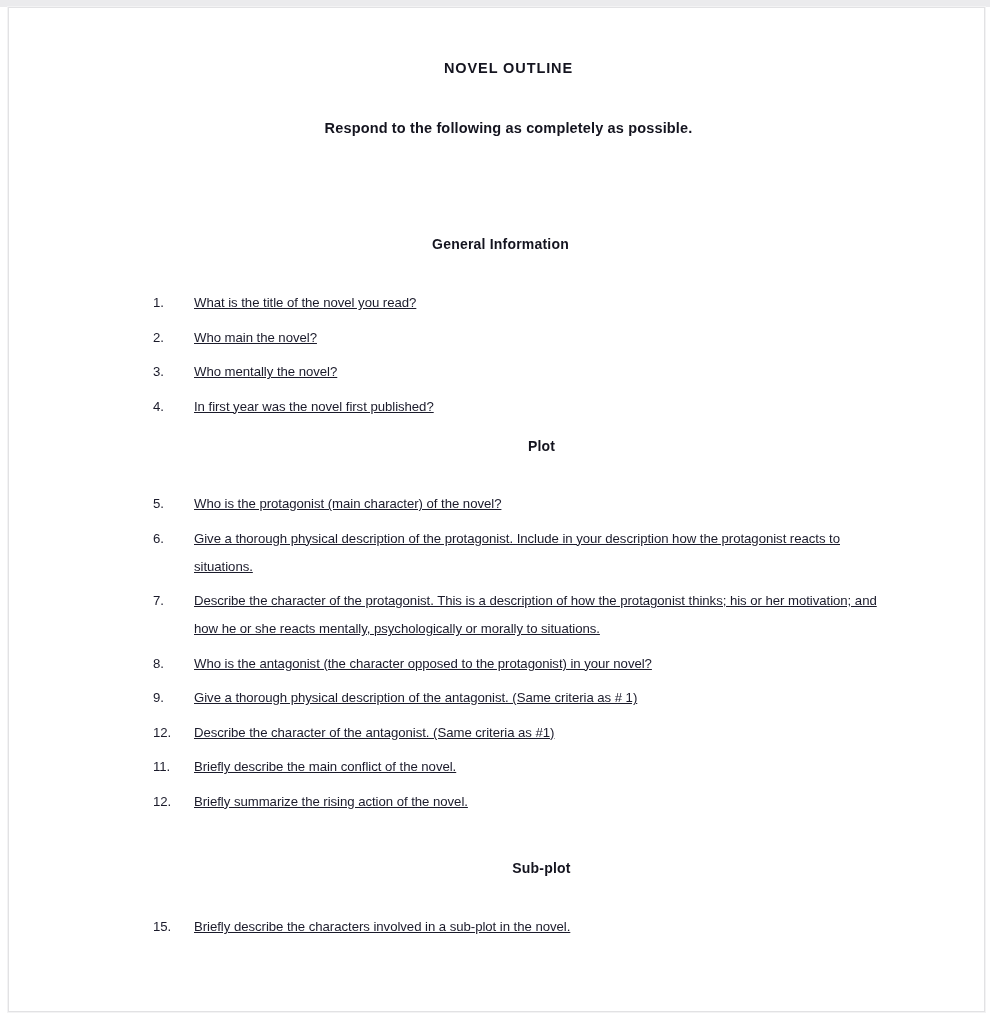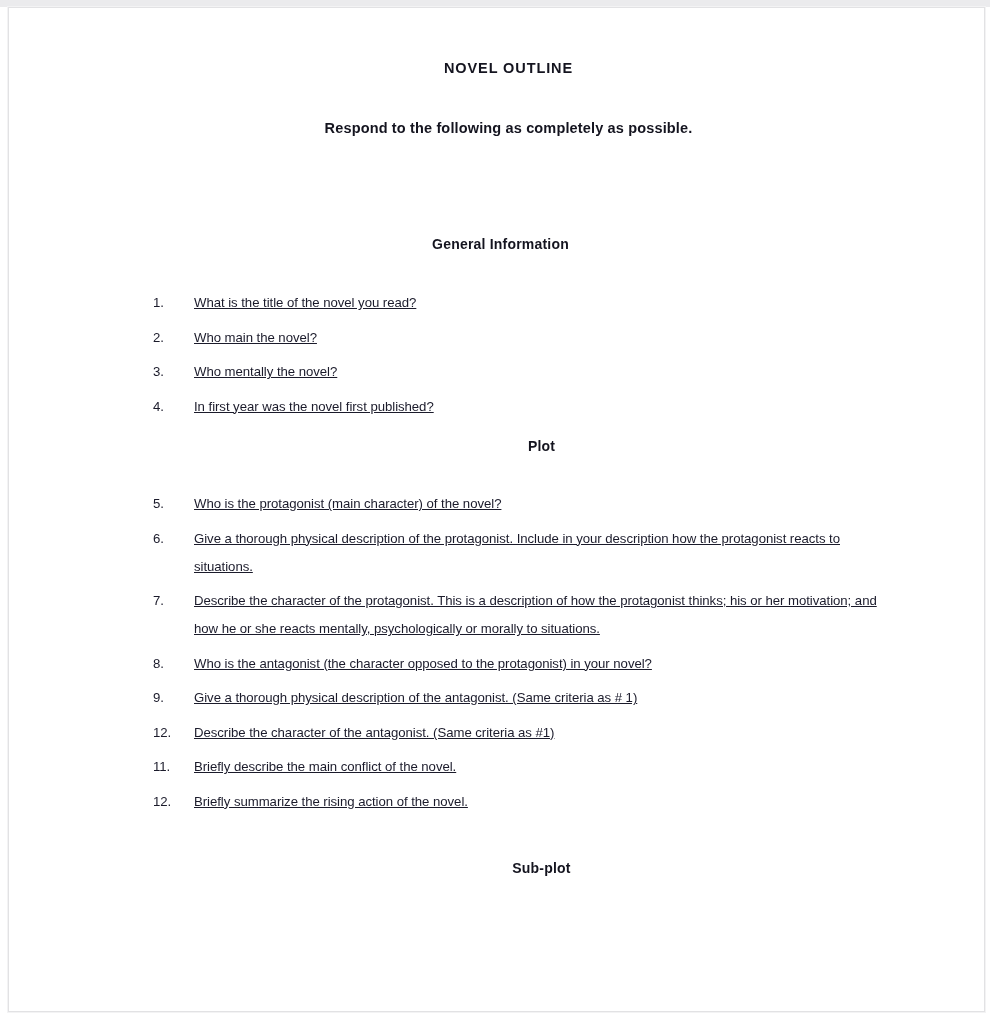--- a/index.html
+++ b/index.html
@@ -170,15 +170,19 @@
     </div>
     <div class="qitem">
       <span class="qnum">12.</span>
       <span class="qtext">Briefly summarize the rising action of the novel.</span>
     </div>
   </div>
 
   <div class="section-heading" style="left:33px; top:852px;">Sub-plot</div>
 
   <div class="qlist" style="left:144px; top:905px;">
+    <div class="qitem">
+      <span class="qnum">15.</span>
+      <span class="qtext">Briefly describe the characters involved in a sub-plot in the novel.</span>
+    </div>
   </div>
 
 </div>
 
 </body></html>

